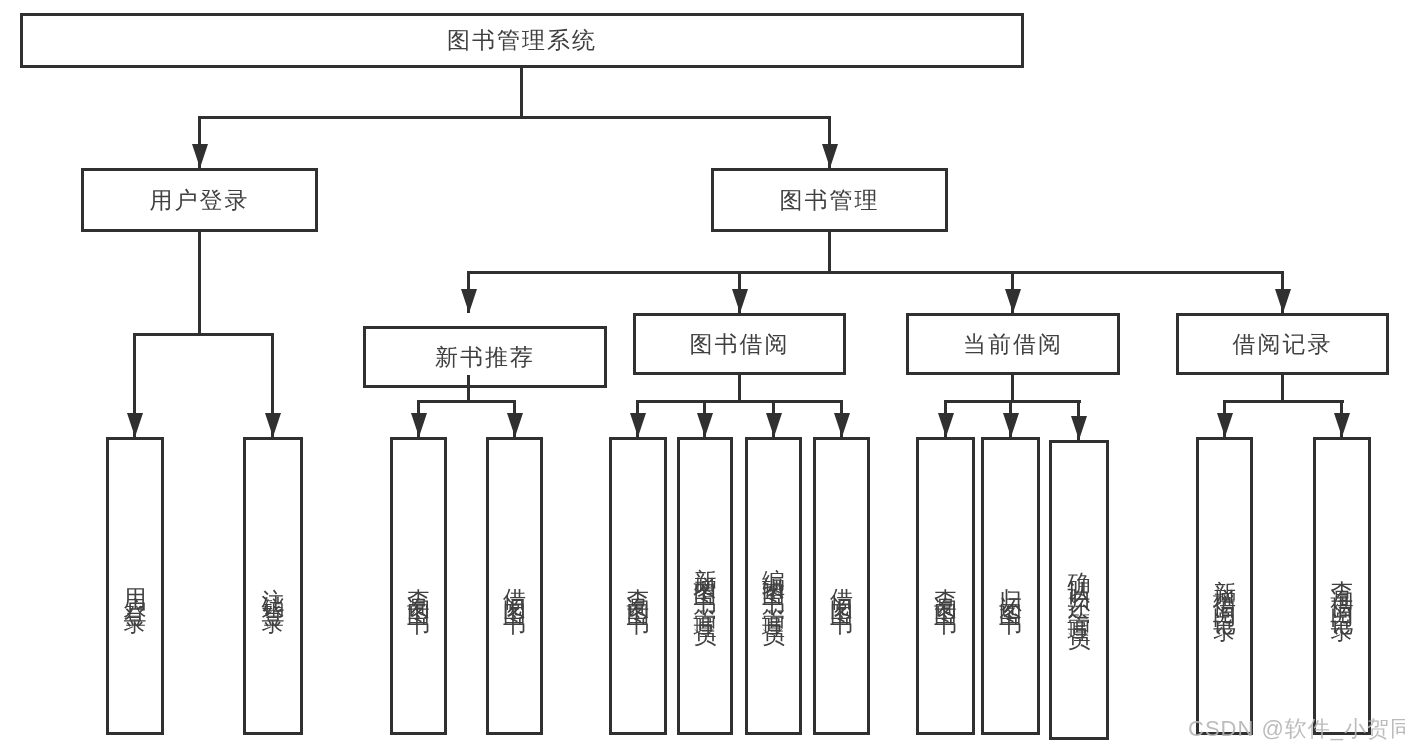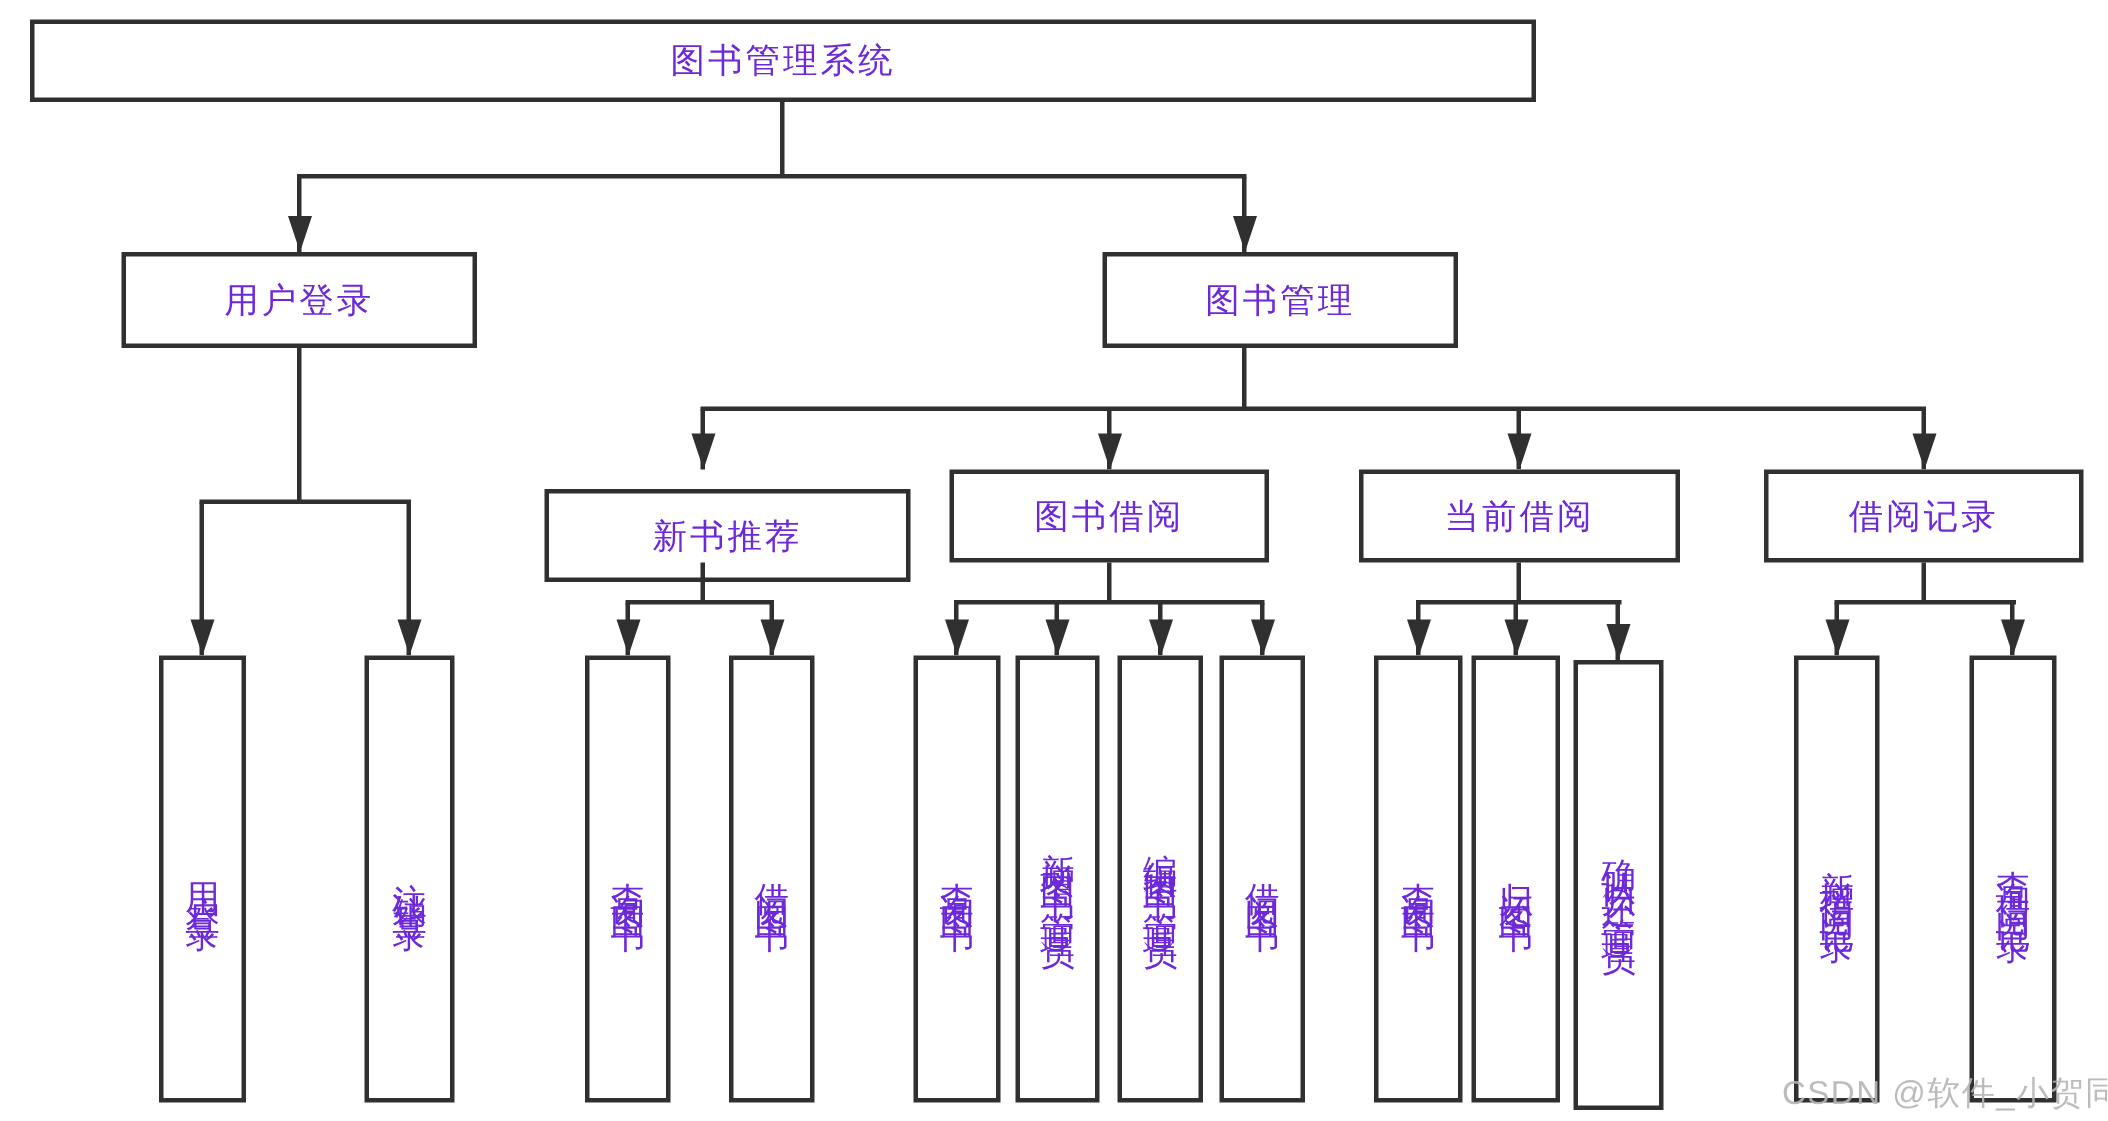--- a/index.html
+++ b/index.html
@@ -1,20 +1,20 @@
 <!DOCTYPE html>
 <html><head>
 <meta charset="utf-8">
 <style>
   html,body{margin:0;padding:0;background:#ffffff;}
   .canvas{position:relative;width:1405px;height:747px;background:#ffffff;
           font-family:"Liberation Sans",sans-serif;overflow:hidden;}
   .box{position:absolute;box-sizing:border-box;border:3px solid #303030;background:#ffffff;
        display:flex;align-items:center;justify-content:center;
-       color:#6d28d9;font-size:23px;letter-spacing:2px;white-space:nowrap;}
+       color:#404040;font-size:23px;letter-spacing:2px;white-space:nowrap;}
   .vbox{writing-mode:vertical-rl;letter-spacing:8px;line-height:1;white-space:normal;}
   .h{position:absolute;height:3px;background:#303030;}
   .v{position:absolute;width:3px;background:#303030;}
   .a{position:absolute;width:3px;background:#303030;}
   .a::after{content:"";position:absolute;bottom:0;left:50%;transform:translateX(-50%);
             width:0;height:0;border-left:8px solid transparent;border-right:8px solid transparent;
             border-top:24px solid #303030;}
   .watermark{position:absolute;left:1188px;top:714px;color:#b5b5b5;font-size:22px;
              letter-spacing:1px;opacity:.9;z-index:5;white-space:nowrap;}
 </style>
@@ -24,21 +24,21 @@
 <div class="canvas">
 
   <div class="box" style="left:20px;top:13px;width:1004px;height:55px;">图书管理系统</div>
 
   <div class="v" style="left:520px;top:68px;height:50px;"></div>
   <div class="h" style="left:198px;top:116px;width:633px;"></div>
   <div class="a" style="left:198px;top:118px;height:50px;"></div>
   <div class="a" style="left:828px;top:118px;height:50px;"></div>
 
   <div class="box" style="left:81px;top:168px;width:237px;height:64px;">用户登录</div>
-  <div class="box" style="left:711px;top:168px;width:237px;height:64px;margin-left:24px;">图书管理</div>
+  <div class="box" style="left:711px;top:168px;width:237px;height:64px;">图书管理</div>
 
   <div class="v" style="left:198px;top:232px;height:103px;"></div>
   <div class="h" style="left:133px;top:333px;width:141px;"></div>
   <div class="a" style="left:133px;top:335px;height:102px;"></div>
   <div class="a" style="left:271px;top:335px;height:102px;"></div>
 
   <div class="v" style="left:828px;top:232px;height:41px;"></div>
   <div class="h" style="left:467px;top:271px;width:817px;"></div>
   <div class="a" style="left:467px;top:273px;height:40px;"></div>
   <div class="a" style="left:738px;top:273px;height:40px;"></div>

